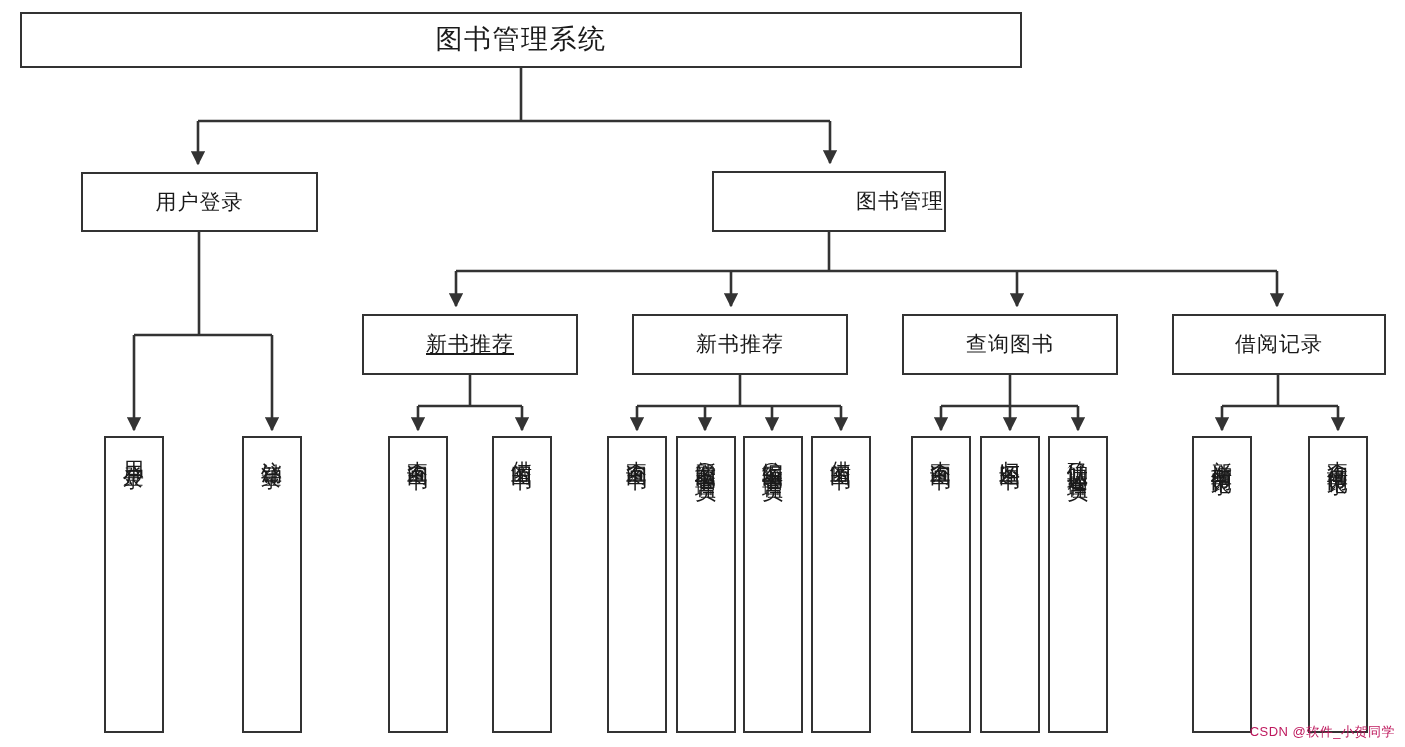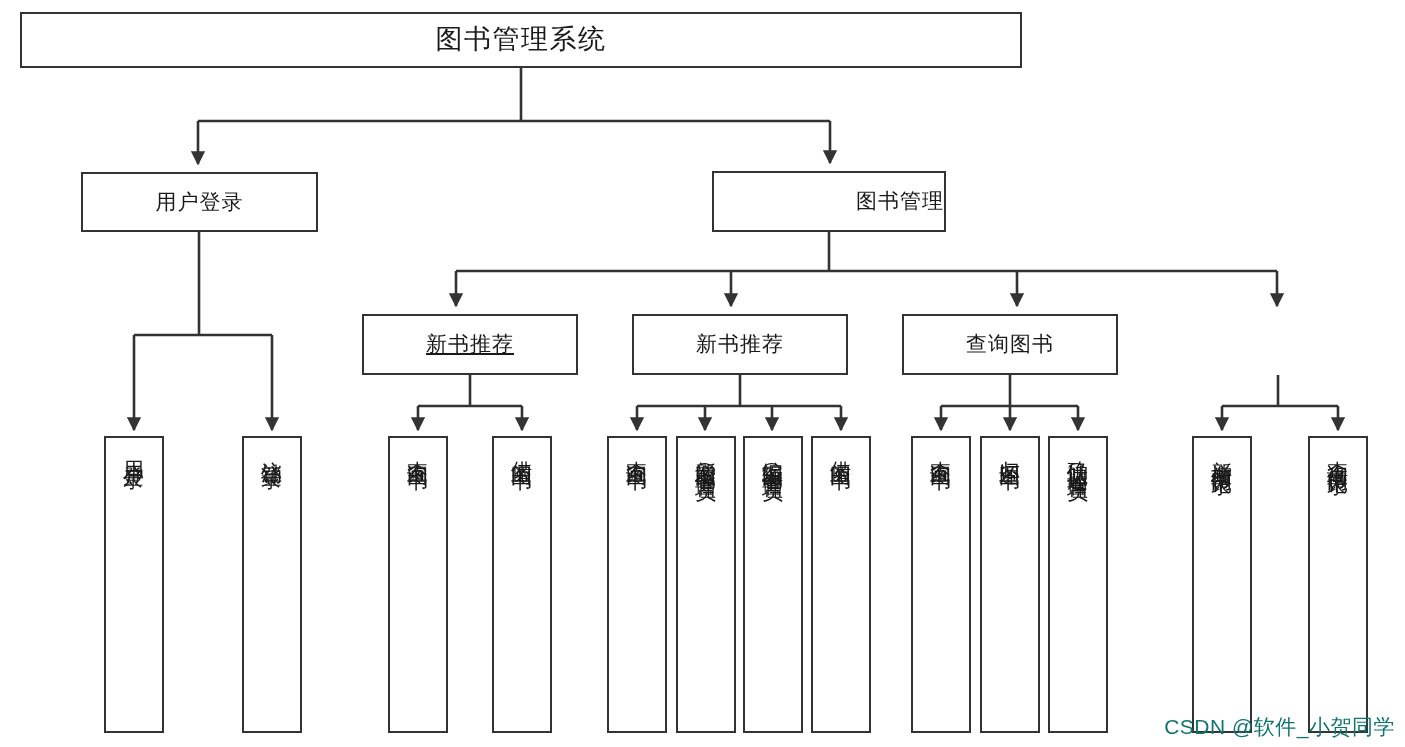--- a/index.html
+++ b/index.html
@@ -63,22 +63,22 @@
     text-orientation: upright;
     font-size: 21px;
     letter-spacing: 3px;
     line-height: 1;
     white-space: nowrap;
   }
   #watermark {
     position: absolute;
     right: 10px;
     bottom: 6px;
-    font-size: 21px;
-    color: #0f766e;
+    font-size: 13px;
+    color: #be185d;
     letter-spacing: 0.5px;
     z-index: 5;
     white-space: nowrap;
   }
 </style>
 </head>
 <body>
 
 <div id="canvas">
 
@@ -149,20 +149,23 @@
   </div>
 
   <div class="node horiz" style="left:632px; top:314px; width:216px; height:61px;">
     <span class="node-label">新书推荐</span>
   </div>
 
   <div class="node horiz" style="left:902px; top:314px; width:216px; height:61px;">
     <span class="node-label">查询图书</span>
   </div>
 
+  <div class="node horiz" style="left:1172px; top:314px; width:214px; height:61px;">
+    <span class="node-label">借阅记录</span>
+  </div>
 
   <div class="node vert" style="left:104px; top:436px; width:60px; height:297px;">
     <span class="node-label">用户登录</span>
   </div>
 
   <div class="node vert" style="left:242px; top:436px; width:60px; height:297px;">
     <span class="node-label">注销登录</span>
   </div>
 
   <div class="node vert" style="left:388px; top:436px; width:60px; height:297px;">

